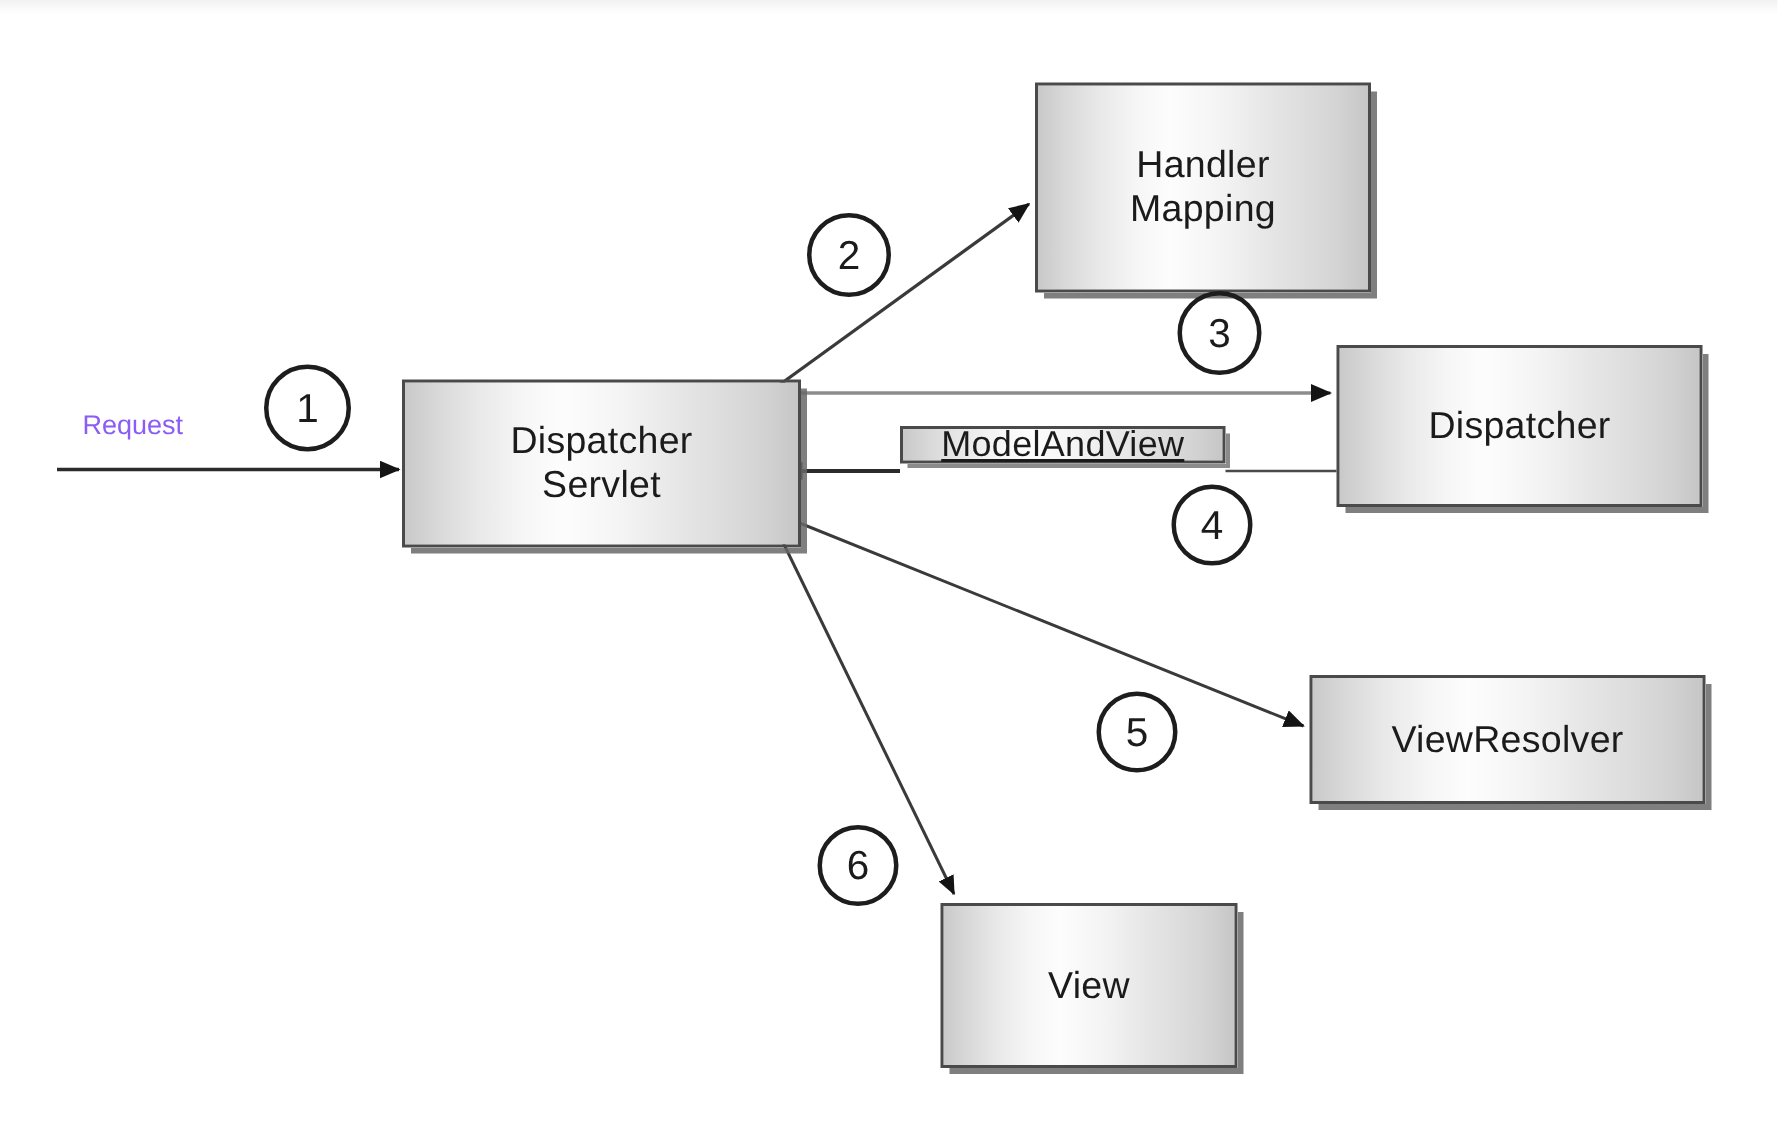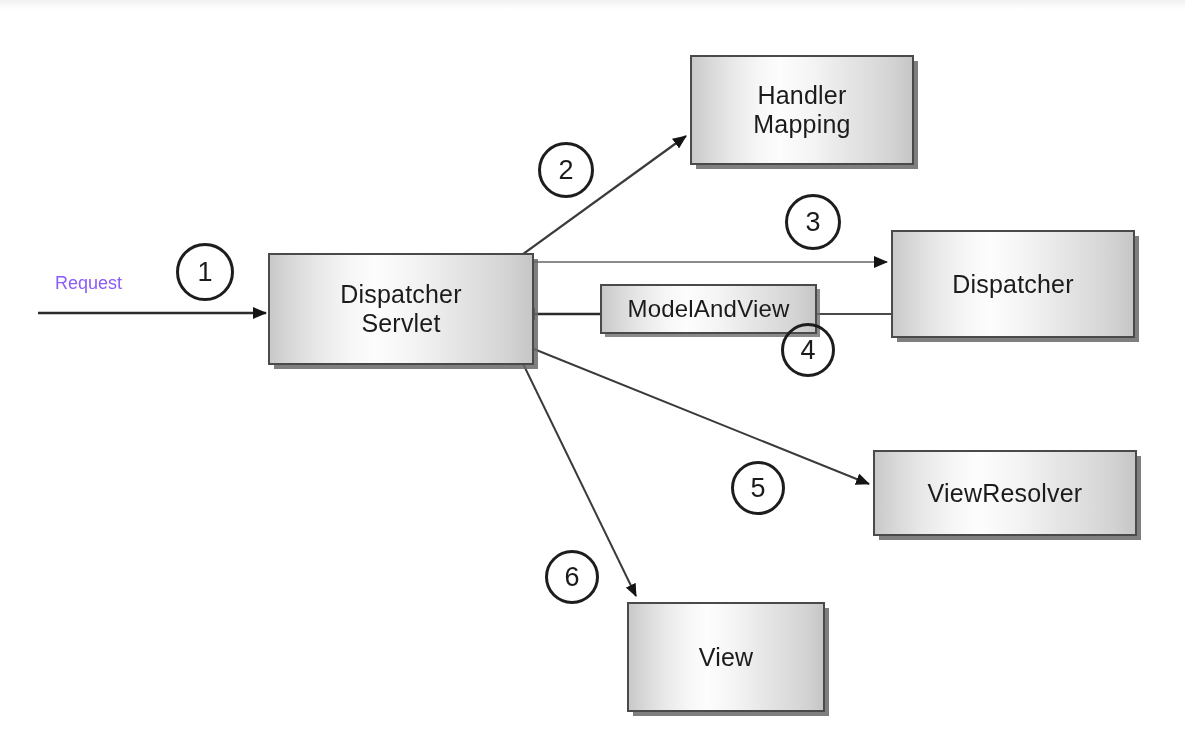--- a/index.html
+++ b/index.html
@@ -121,26 +121,26 @@
     <g>
       <line x1="512" y1="341" x2="636" y2="596" stroke="#3a3a3a" stroke-width="2" marker-end="url(#ah-dark-sm)"></line>
     </g>
   </svg>
 
   <div class="edge-label" style="left:55px; top:273px;">Request</div>
 
   <div class="node" style="left:268px; top:253px; width:266px; height:112px;">Dispatcher
 Servlet</div>
 
-  <div class="node" style="left:690px; top:55px; width:224px; height:110px;">Handler
+  <div class="node" style="left:690px; top:55px; width:224px; height:140px;">Handler
 Mapping</div>
 
   <div class="node" style="left:891px; top:230px; width:244px; height:108px;">Dispatcher</div>
 
-  <div class="node small" style="left:600px; top:284px; width:217px; height:50px;">ModelAndView</div>
+  <div class="node small" style="left:600px; top:284px; width:217px; height:25px;text-decoration:underline;">ModelAndView</div>
 
   <div class="node" style="left:873px; top:450px; width:264px; height:86px;">ViewResolver</div>
 
   <div class="node" style="left:627px; top:602px; width:198px; height:110px;">View</div>
 
   <div class="marker" style="left:176px; top:243px; width:58px; height:58px;">1</div>
 
   <div class="marker" style="left:538px; top:142px; width:56px; height:56px;">2</div>
 
   <div class="marker" style="left:785px; top:194px; width:56px; height:56px;">3</div>

